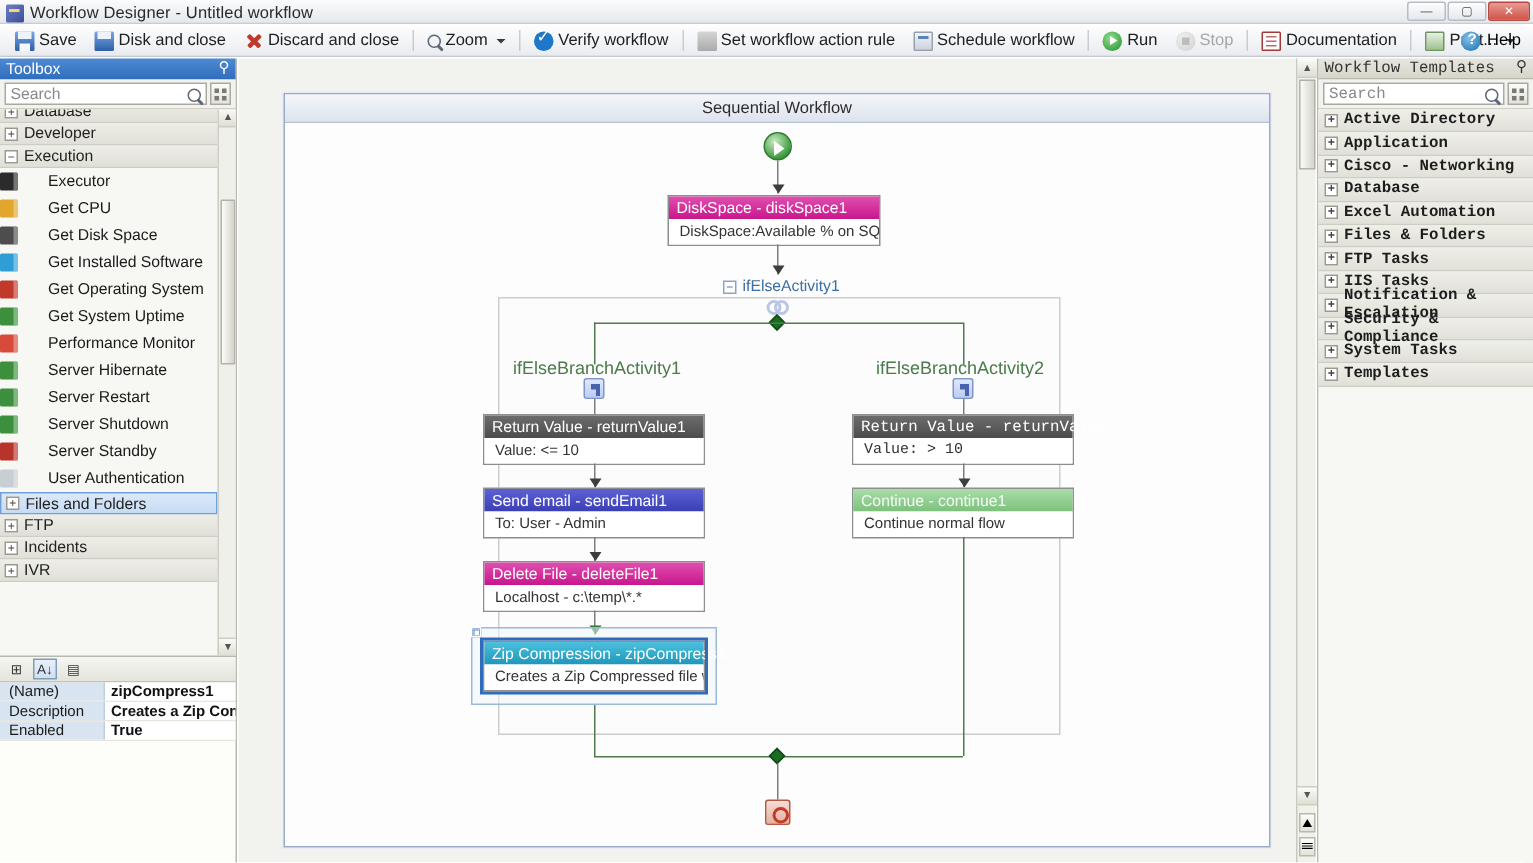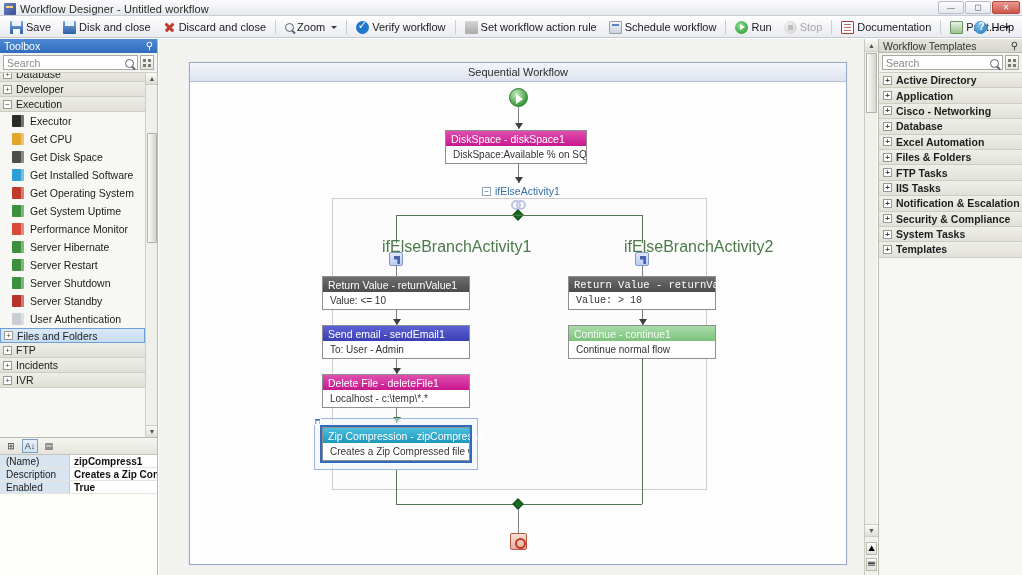--- a/index.html
+++ b/index.html
@@ -167,22 +167,22 @@
   }
   .grp.sel {
     background: linear-gradient(#dce8f8,#c6dcf4);
     border: 1px solid #6f9fd8;
   }
   .exp {
     width: 9px; height: 9px; border: 1px solid #9a9a90; background: #fff;
     font-size: 8px; line-height: 7px; text-align: center; color: #444; flex:0 0 auto;
   }
   .item {
-    height: 18px; display: flex; align-items: center; gap: 6px;
-    padding-left: 12px; font-size: 10.5px; color: #1a1a1a;
+    height: 18px; display: flex; align-items: center; gap: 20px;
+    padding-left: 0; font-size: 10.5px; color: #1a1a1a;
   }
   .iico { width: 12px; height: 12px; border-radius: 1px; flex: 0 0 auto; }
   .vscroll {
     position: absolute; right: 0; top: 0; width: 12px; bottom: 0;
     background: #f0f0ea; border-left: 1px solid #cdcdc3;
   }
   .vscroll .arrow {
     width: 12px; height: 12px; background: linear-gradient(#fafaf6,#dedeD4);
     border-bottom: 1px solid #cdcdc3; display:flex; align-items:center; justify-content:center;
     font-size: 7px; color: #555;
@@ -218,21 +218,21 @@
   .pval {
     flex: 1; padding-left: 4px; display: flex; align-items: center;
     font-weight: bold; color: #111; overflow: hidden; white-space: nowrap;
     background: #fff;
   }
 
   
   .templates {
     position: absolute; right: 0; top: 39px; width: 144px; height: 536px;
     background: #f5f5f1; border-left: 1px solid #b8b8ae;
-    display: flex; flex-direction: column;
+    display: flex; flex-direction: column; font-family: Liberation Mono, monospace;
   }
   .tpl-list { flex: 1; background: #f7f7f3; }
   .tpl-row {
     height: 15.4px; display: flex; align-items: center; gap: 4px;
     background: linear-gradient(#efefe9,#e1e1d9);
     border-bottom: 1px solid #cdcdc3;
     padding-left: 4px; font-size: 10.5px; font-weight: bold; color: #1d1d1d;
   }
 
   
@@ -305,21 +305,21 @@
   .stop-node {
     position: absolute; width: 17px; height: 17px;
     background: linear-gradient(#f6ddd6,#e4b0a2);
     border: 1px solid #b35a45; border-radius: 2px;
   }
   .stop-node:after {
     content:""; position:absolute; left:4px; top:4px; width:7px; height:7px;
     border: 2px solid #c43a22; border-radius: 50%;
   }
   .branch-label {
-    position: absolute; font-size: 16px; color: #4b7a4b; white-space: nowrap; margin-left: 40px;
+    position: absolute; font-size: 12px; color: #4b7a4b; white-space: nowrap;
   }
   .ifelse-label {
     position: absolute; font-size: 10.5px; color: #3a6ea5;
     display: flex; align-items: center; gap: 4px; white-space: nowrap;
   }
   .ifelse-label .exp { background:#fff; border:1px solid #8fa4bb; color:#3a6ea5; }
   .branch-ico {
     position: absolute; width: 14px; height: 14px;
     background: linear-gradient(#dfe8fb,#bccdf0); border: 1px solid #7f96c8; border-radius: 2px;
   }

